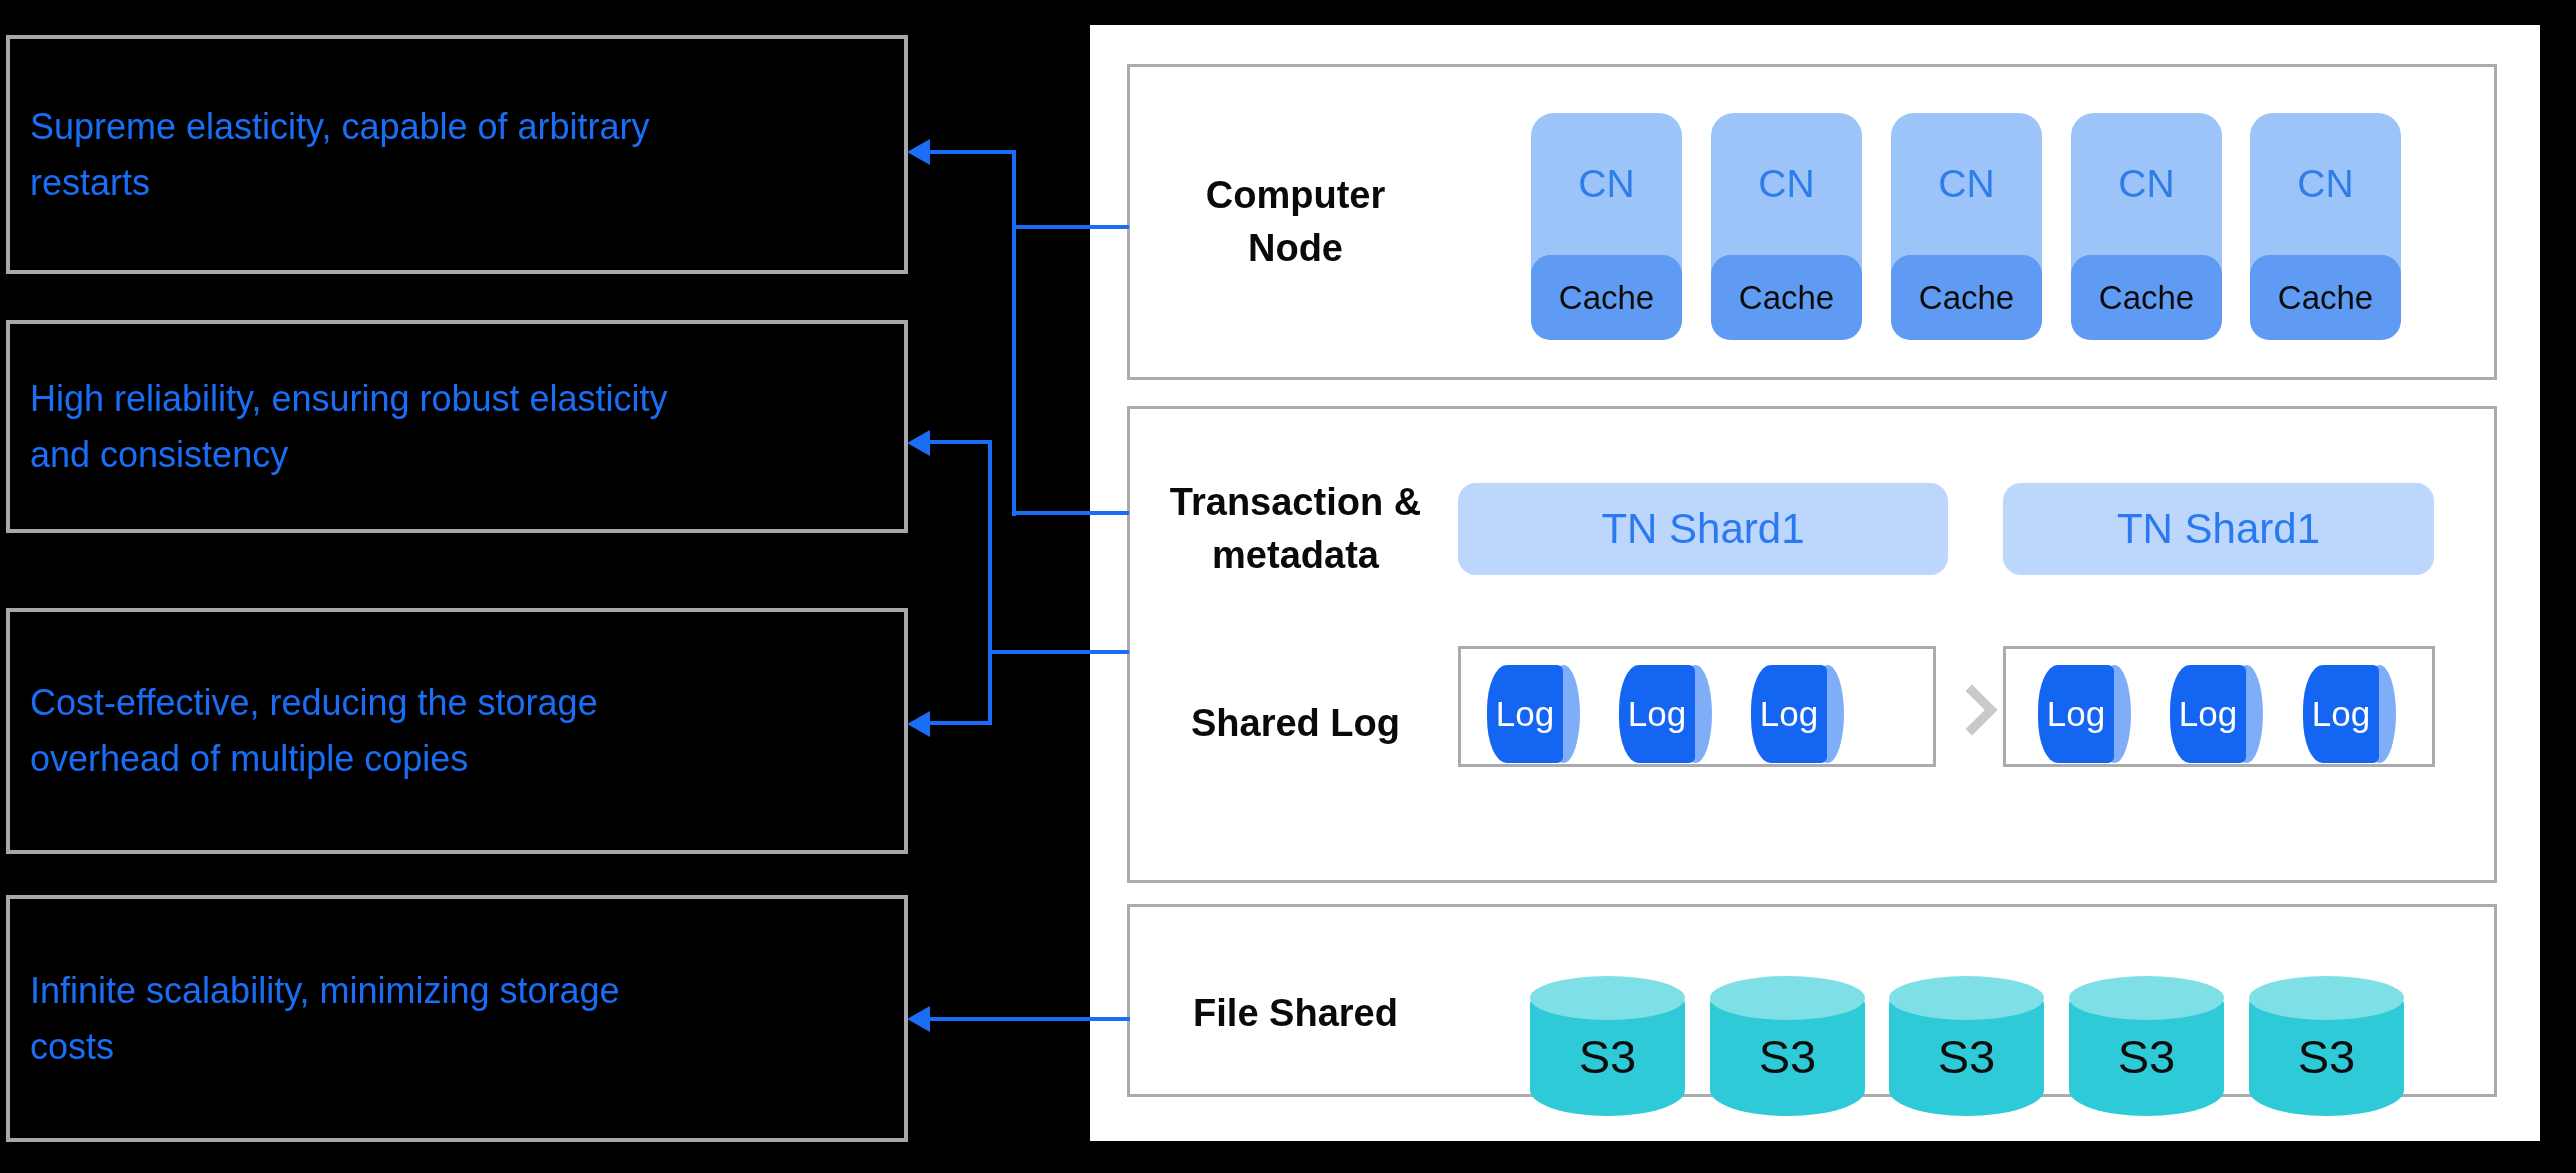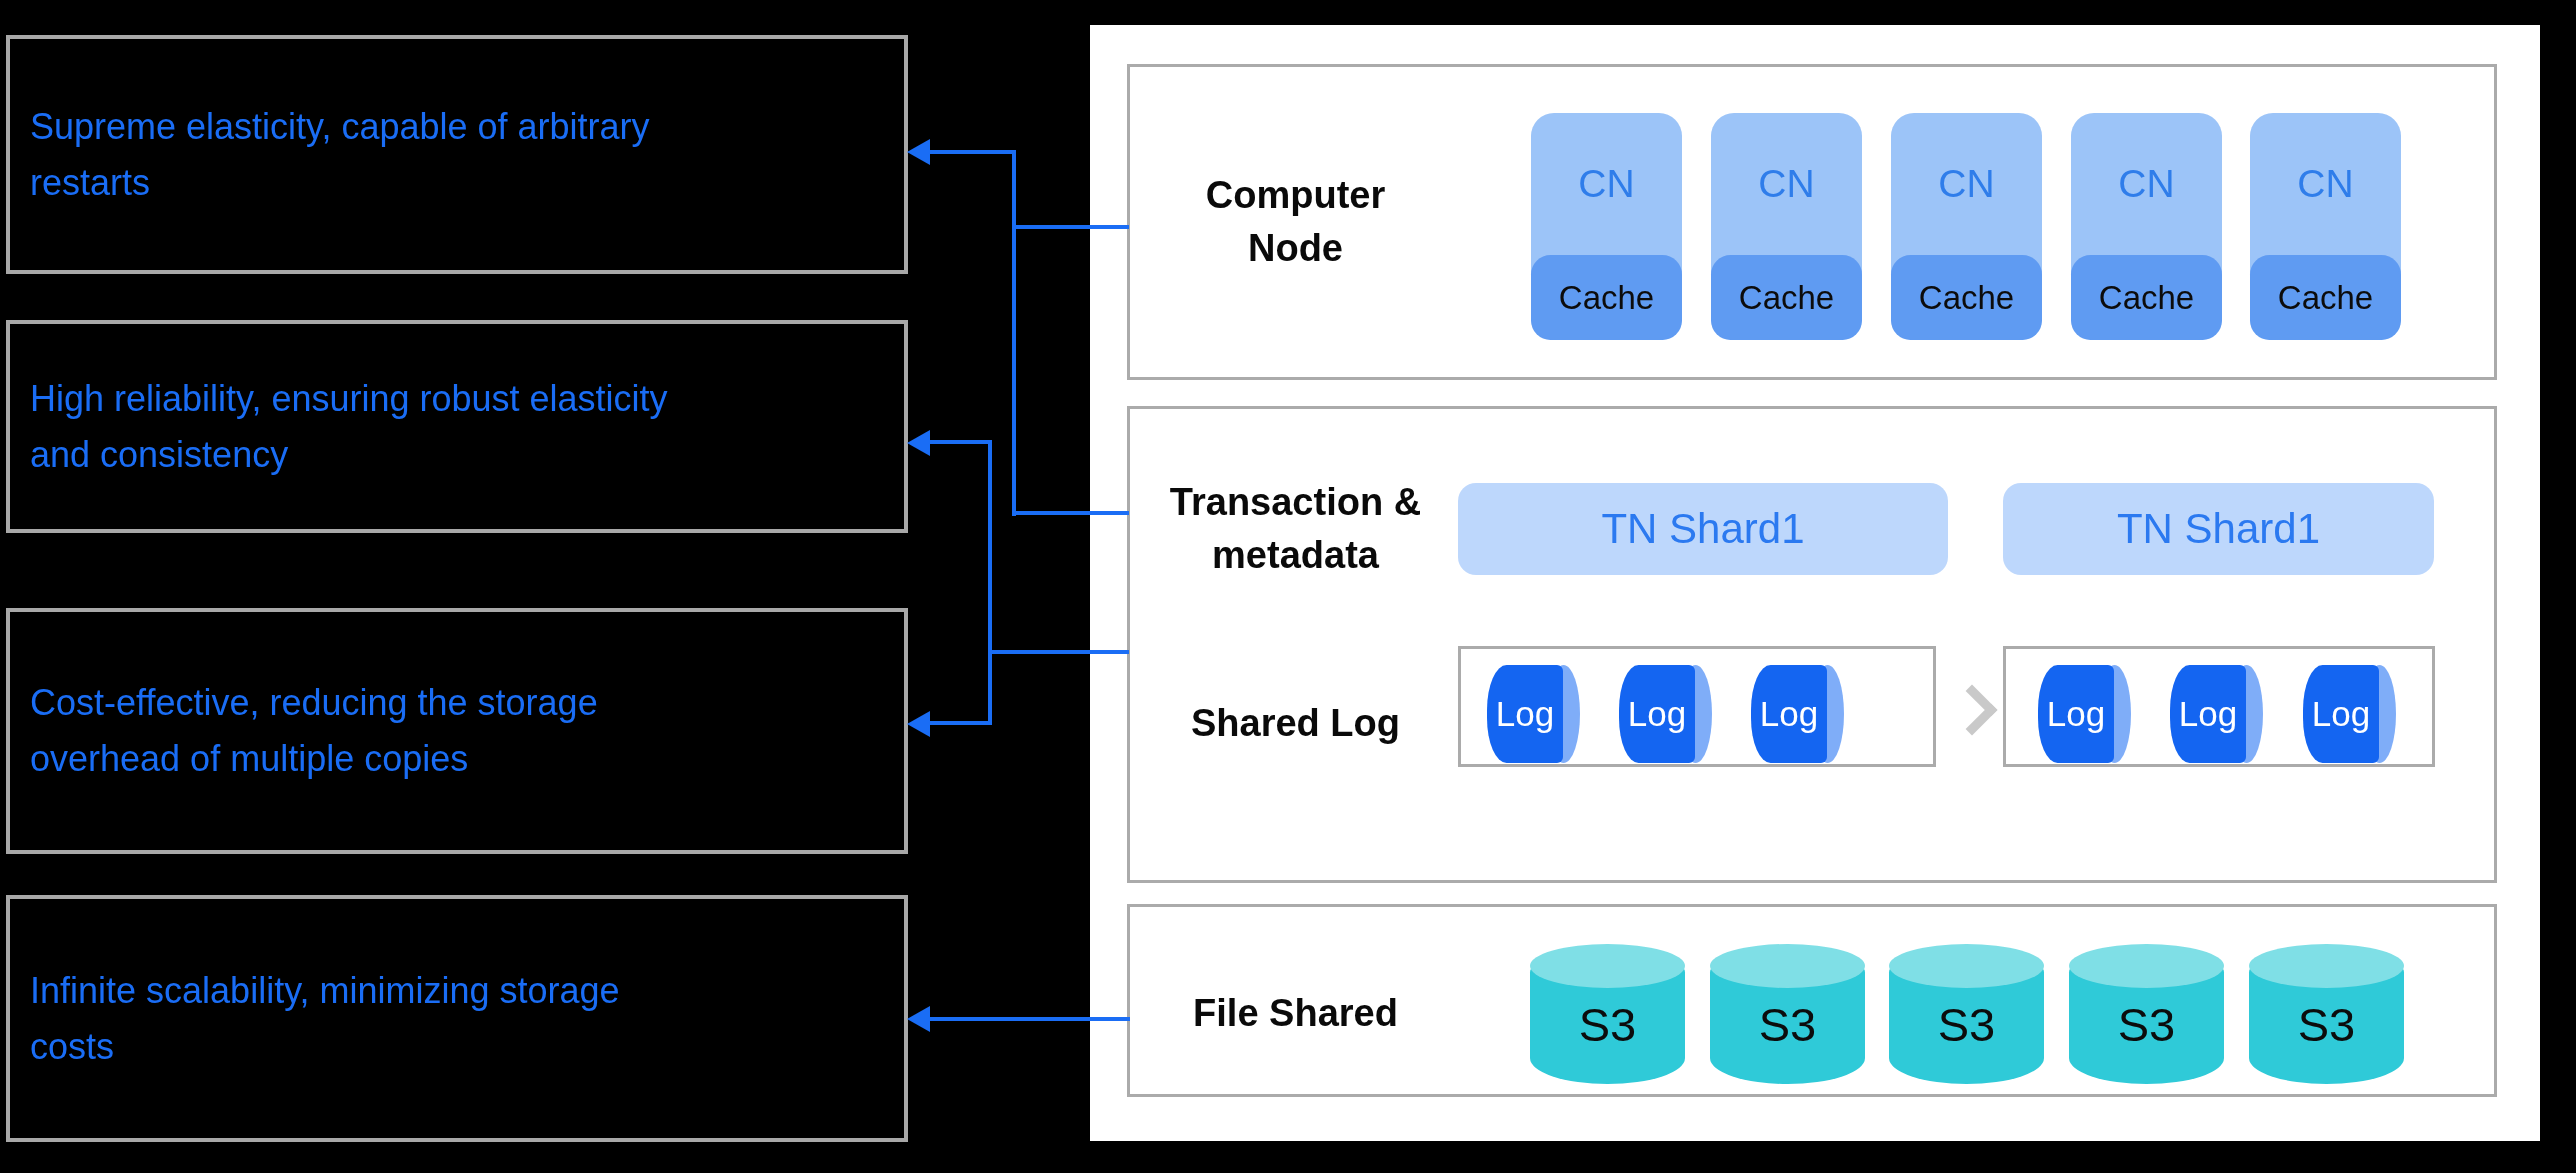--- a/index.html
+++ b/index.html
@@ -112,21 +112,21 @@
     position:absolute;right:-6px;top:0;width:33px;height:98px;
     background:var(--log_cap);border-radius:50%;
   }
   .chevron{
     position:absolute;left:1954px;top:692px;width:27px;height:27px;
     border-top:9.8px solid var(--chevron_gray);
     border-right:9.8px solid var(--chevron_gray);
     transform:rotate(45deg);
   }
   
-  .s3{position:absolute;top:944px;width:147px;height:140px;}
+  .s3{position:absolute;top:976px;width:147px;height:140px;}
   .s3body{
     position:absolute;left:0;top:21px;width:155px;height:119px;
     background:var(--s3_body);
     border-radius:7.6px 7.6px 50% 50% / 7.6px 7.6px 26px 26px;
     display:flex;align-items:center;justify-content:center;
     color:#0c0c0c;font-size:47px;
   }
   .s3top{
     position:absolute;left:0;top:0;width:155px;height:44px;
     background:var(--s3_top);border-radius:50%;

